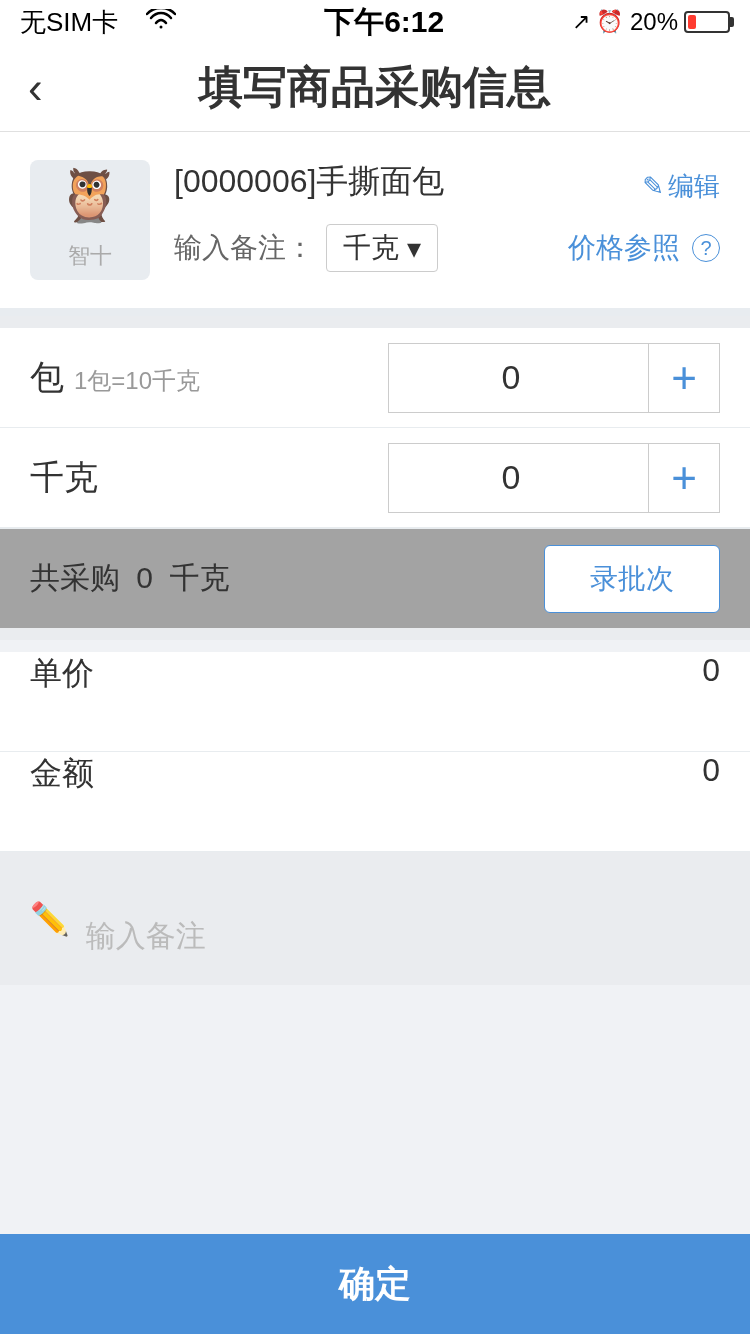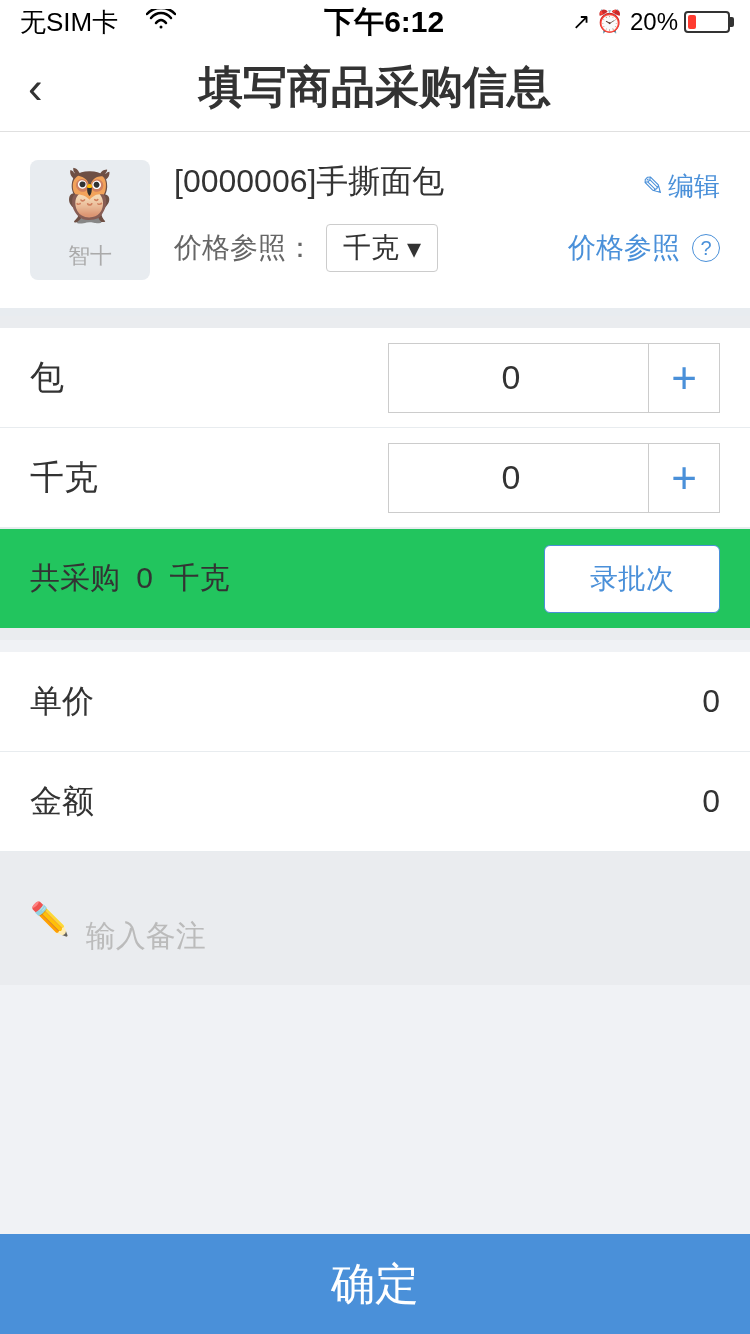--- a/index.html
+++ b/index.html
@@ -200,21 +200,21 @@
       font-size: 44px;
       display: flex;
       align-items: center;
       justify-content: center;
       cursor: pointer;
       font-weight: 300;
     }
 
     
     .summary-section {
-      background: #22c55e;
+      background: #a3a3a3;
       padding: 0 30px;
       height: 100px;
       display: flex;
       align-items: center;
       justify-content: space-between;
       border-top: 1px solid #e8ecef;
     }
     .summary-text {
       font-size: 30px;
       color: #333;
@@ -229,21 +229,20 @@
       cursor: pointer;
     }
 
     
     .price-section {
       background: #fff;
       margin-top: 12px;
     }
     .info-row {
       display: flex;
-      align-items: center;
       justify-content: space-between;
       padding: 0 30px;
       height: 100px;
       border-bottom: 1px solid #e8ecef;
     }
     .info-row-label {
       font-size: 32px;
       color: #333;
     }
     .info-row-value {
@@ -283,23 +282,23 @@
       left: 0;
       width: 750px;
       height: 100px;
       background: #4a90d9;
       display: flex;
       align-items: center;
       justify-content: center;
       cursor: pointer;
     }
     .confirm-btn-text {
-      font-size: 44px;
+      font-size: 36px;
       color: #fff;
-      font-weight: 400;
+      font-weight: 700;
     }
   </style>
 </head>
 <body>
 
 <div class="status-bar">
   <div class="status-left">
     <span>无SIM卡</span>
     <span>
       <svg width="30" height="22" viewBox="0 0 30 22" fill="none">
@@ -336,41 +335,42 @@
     <div class="product-info">
       <div class="product-header">
         <span class="product-name">[0000006]手撕面包</span>
         <span class="edit-link">
           <span>✎</span>
           <span>编辑</span>
         </span>
       </div>
       <div class="product-unit-row">
         <div style="display:flex; align-items:center;">
-          <span class="unit-label">价格参照：</span>
+          <span class="unit-label">输入备注：</span>
           <div class="unit-select">
             <span>千克</span>
             <span>▾</span>
           </div>
         </div>
         <div class="price-ref">
           <span>价格参照</span>
           <span style="width:28px;height:28px;border:1.5px solid #4a90d9;border-radius:50%;display:inline-flex;align-items:center;justify-content:center;font-size:20px;">?</span>
         </div>
       </div>
     </div>
   </div>
 
   <div class="section-divider"></div>
 
   <div class="input-section">
 
     <div class="input-row">
       <div class="input-row-label">
         <span>包</span>
+        <span class="input-row-sub">1包=10千克</span>
       </div>
       <div class="input-row-right">
         <input class="num-input" type="number" value="0" style="">
         <div class="plus-btn">+</div>
       </div>
     </div>
 
     <div class="input-row">
       <div class="input-row-label">
         <span>千克</span>

